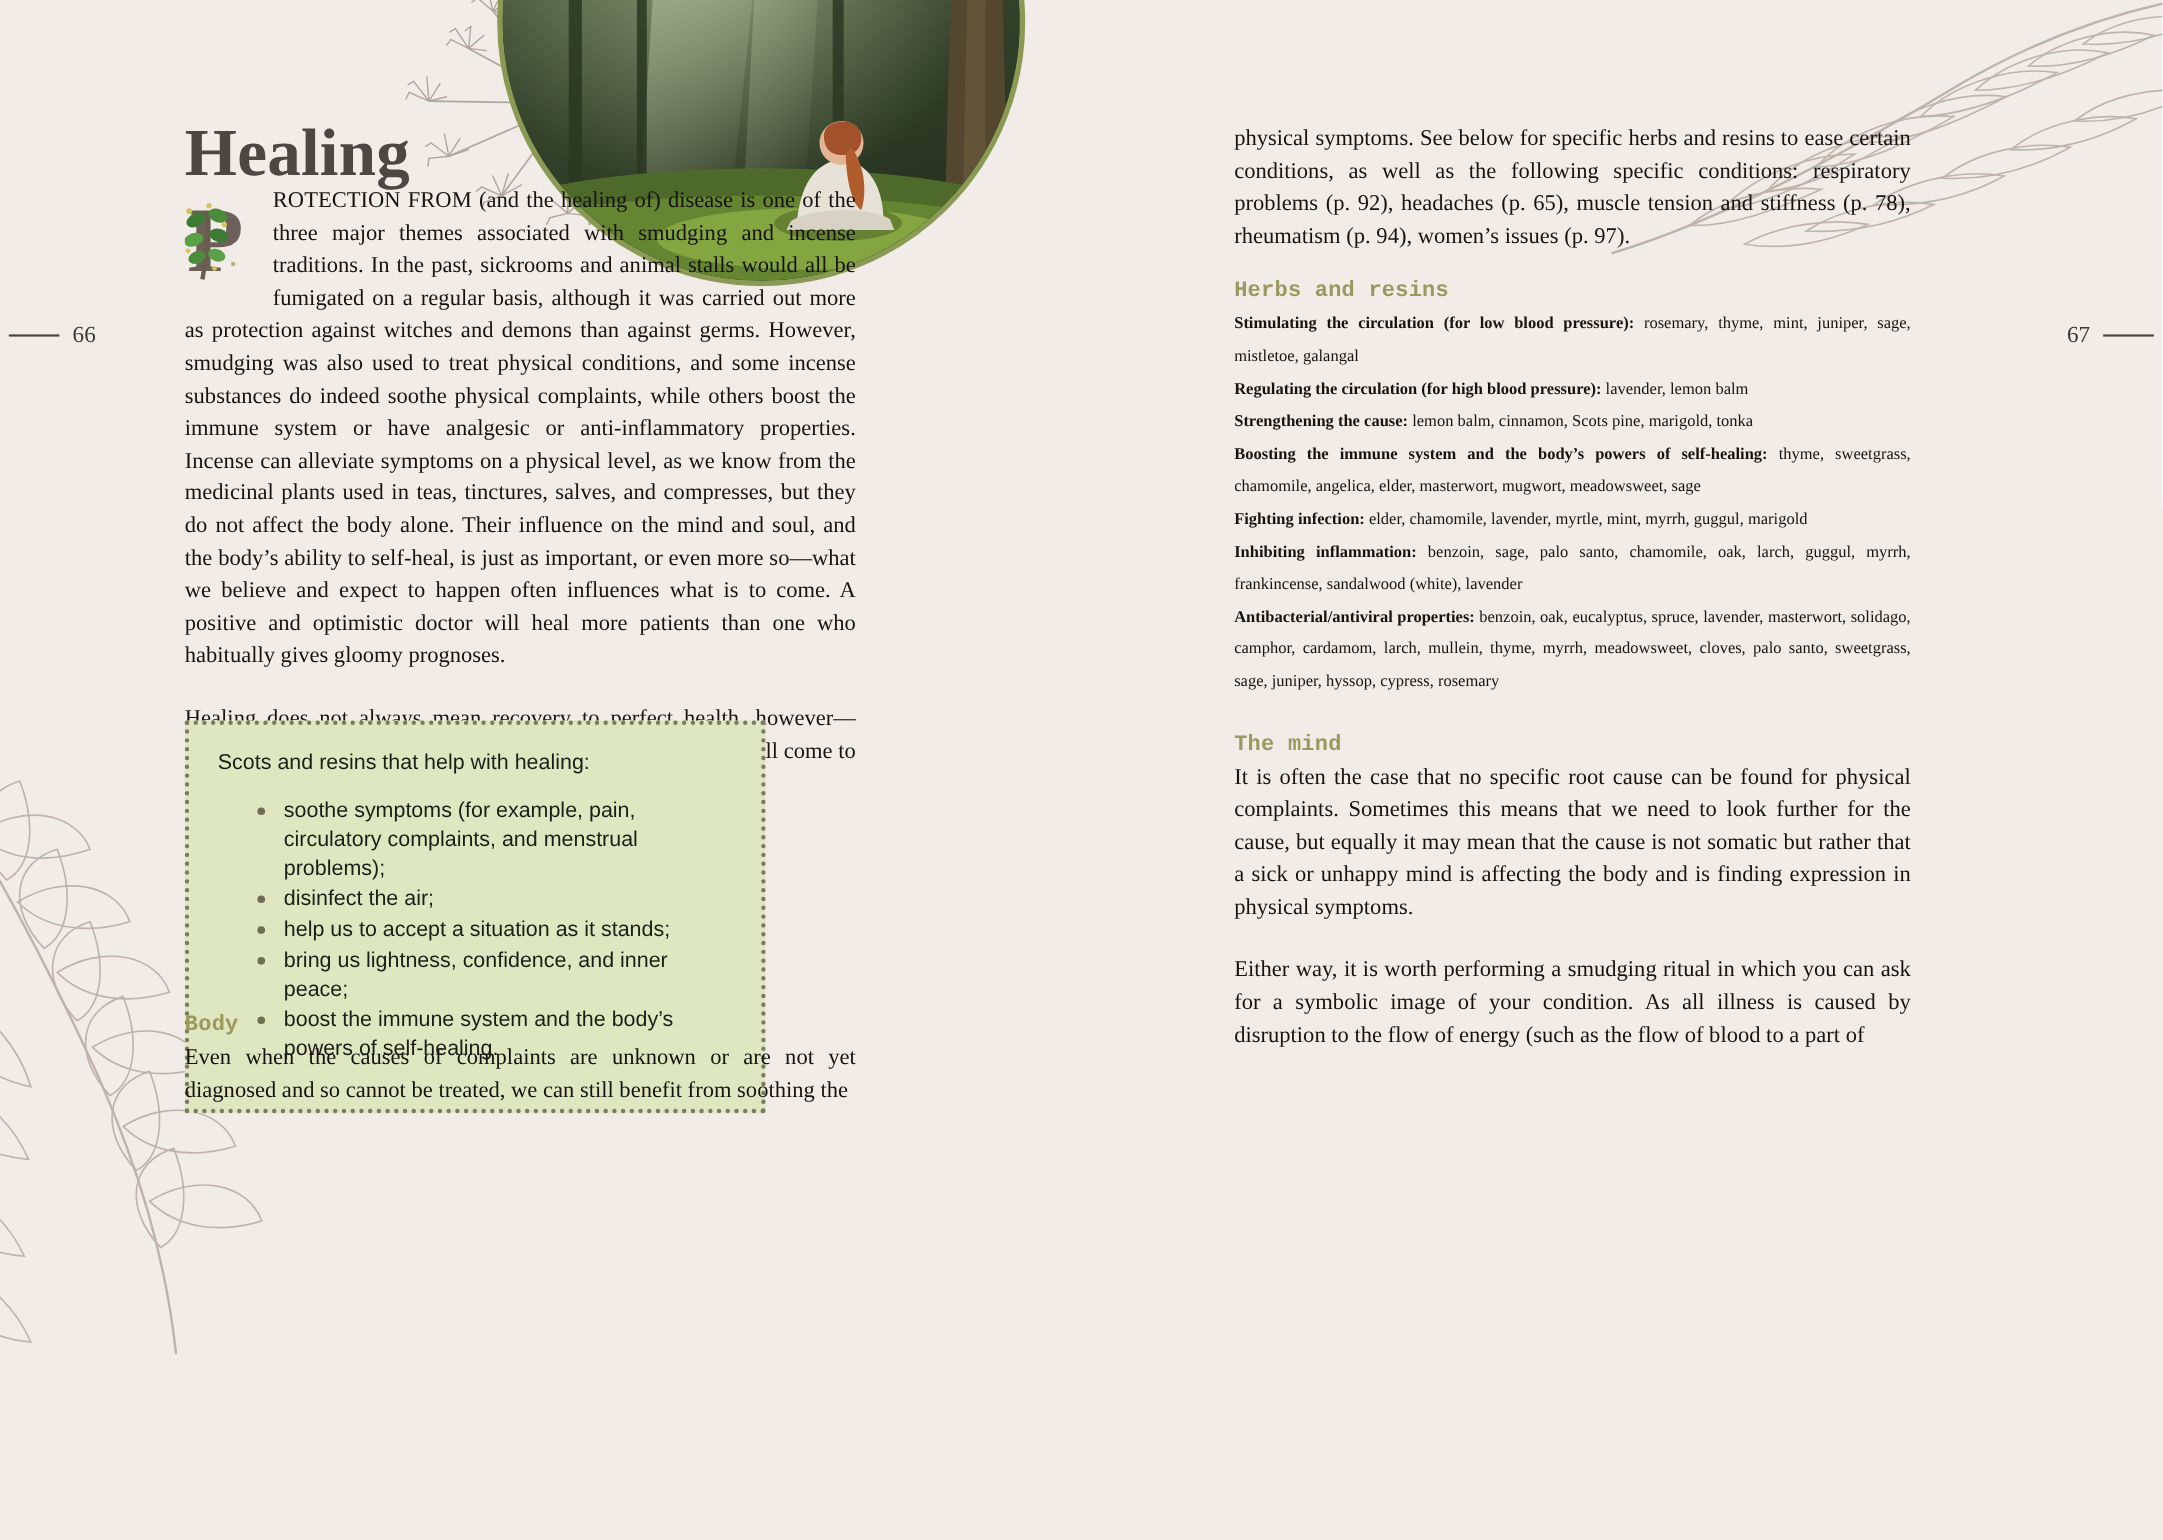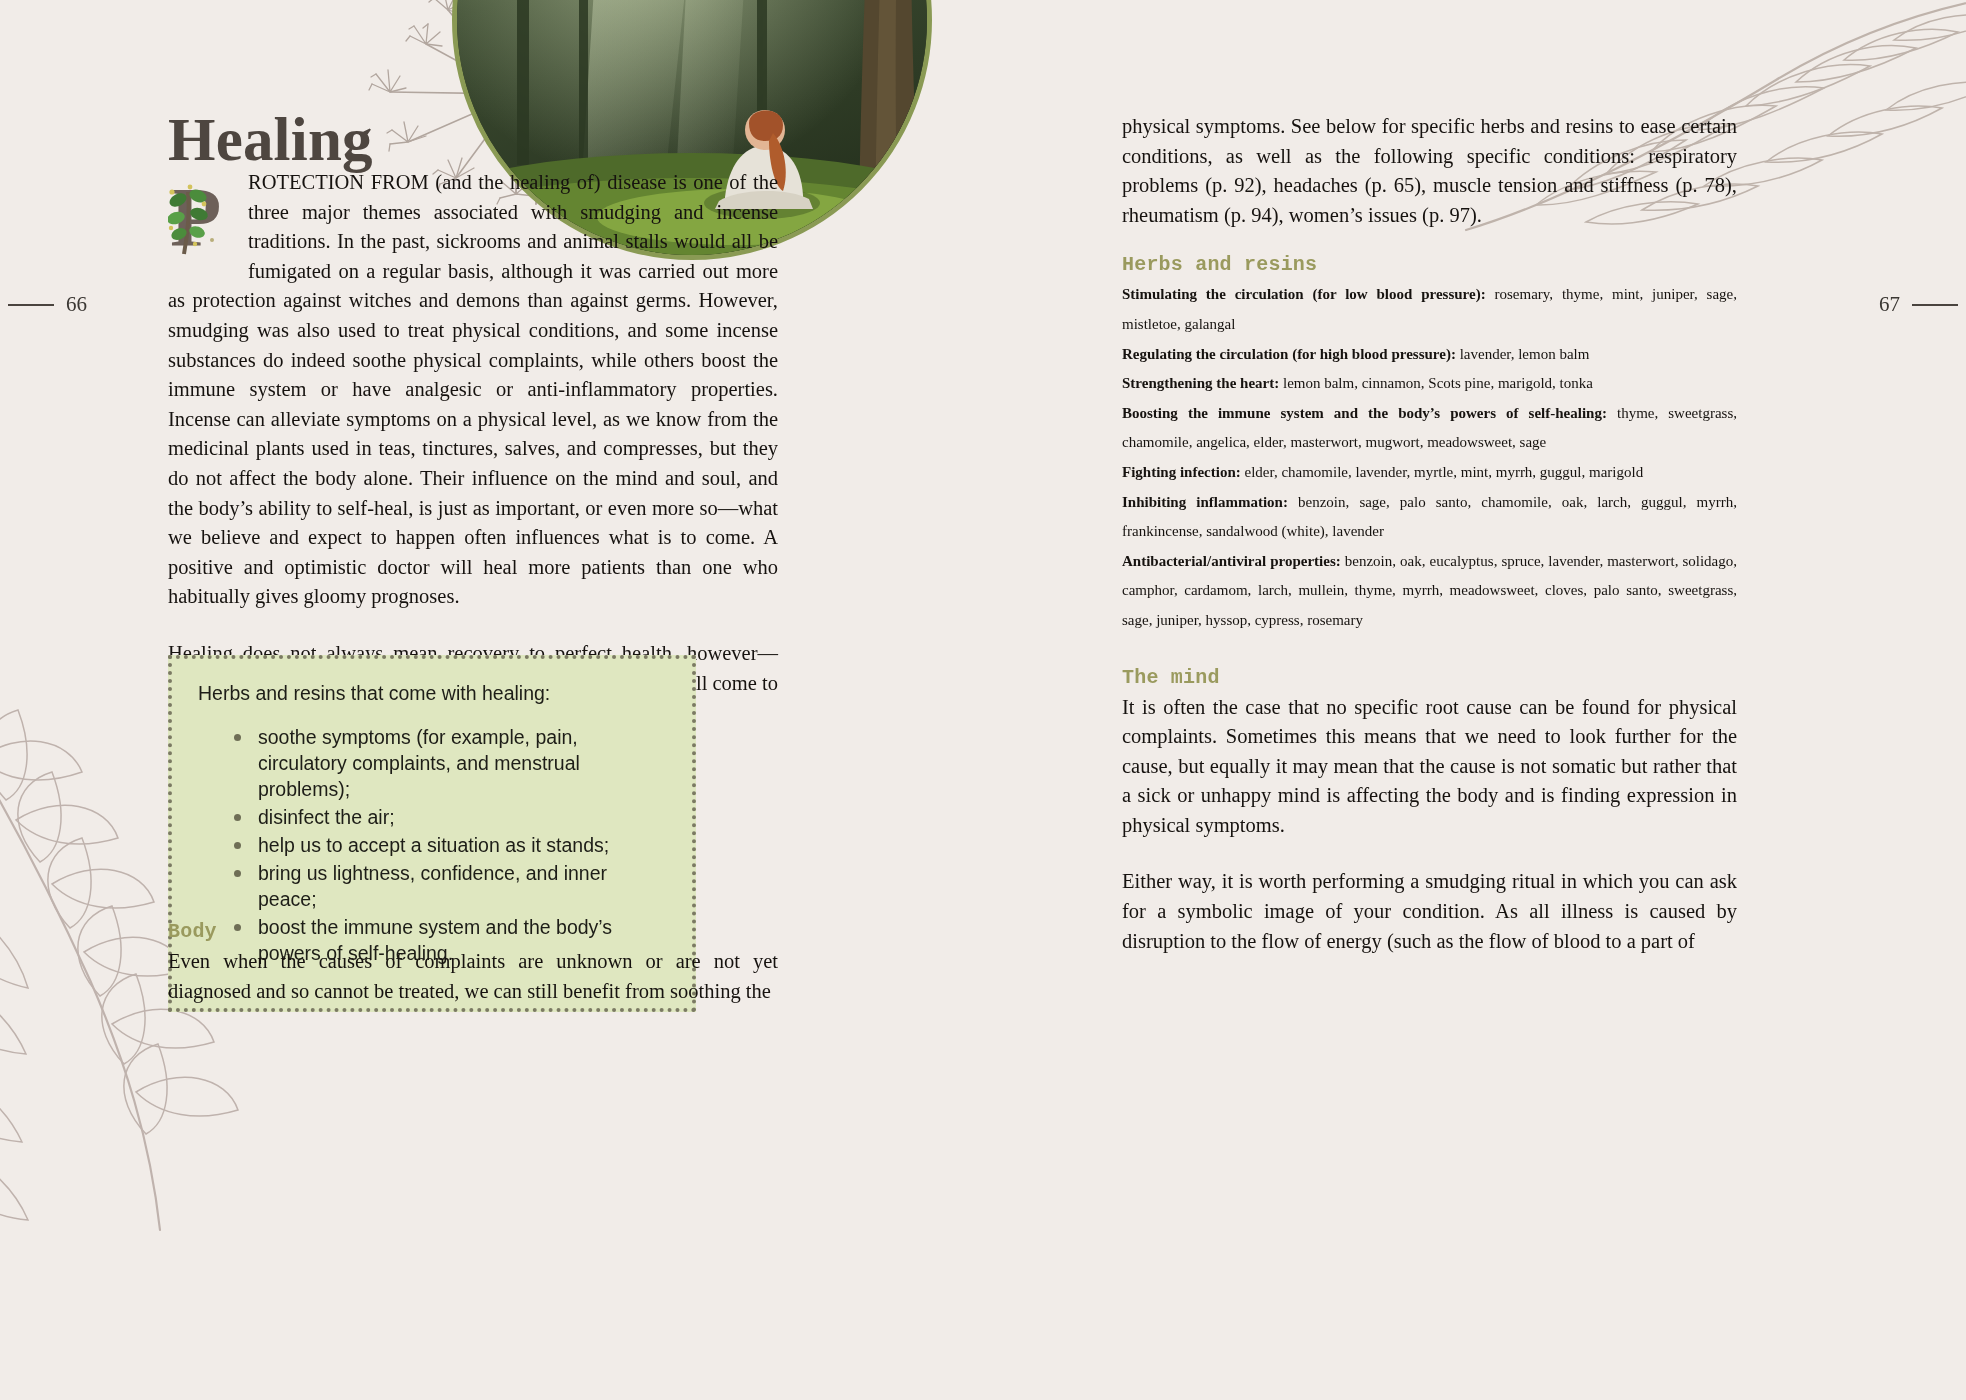--- a/index.html
+++ b/index.html
@@ -376,21 +376,21 @@
           <circle cx="27" cy="70" r="2.2" fill="#d3c35c"></circle>
           <circle cx="44" cy="66" r="2" fill="#b9ae7a"></circle>
         </g>
       </svg>
       <span>ROTECTION FROM (and the healing of) disease is one of the three major themes associated with smudging and incense traditions. In the past, sickrooms and animal stalls would all be fumigated on a regular basis, although it was carried out more as protection against witches and demons than against germs. However, smudging was also used to treat physical conditions, and some incense substances do indeed soothe physical complaints, while others boost the immune system or have analgesic or anti-inflammatory properties. Incense can alleviate symptoms on a physical level, as we know from the medicinal plants used in teas, tinctures, salves, and compresses, but they do not affect the body alone. Their influence on the mind and soul, and the body’s ability to self-heal, is just as important, or even more so—what we believe and expect to happen often influences what is to come. A positive and optimistic doctor will heal more patients than one who habitually gives gloomy prognoses.</span>
     </p>
     <p class="body">Healing does not always mean recovery to perfect health, however—those who are at peace with what is, what has been, and what will come to pass have equally been healed.</p>
   </div>
 
   <div class="callout">
-    <p class="callout-lead">Herbs and resins that come with healing:</p>
+    <p class="callout-lead">Scots and resins that help with healing:</p>
     <ul>
       <li><span class="bullet"></span><span>soothe symptoms (for example, pain, circulatory complaints, and menstrual problems);</span></li>
       <li><span class="bullet"></span><span>disinfect the air;</span></li>
       <li><span class="bullet"></span><span>help us to accept a situation as it stands;</span></li>
       <li><span class="bullet"></span><span>bring us lightness, confidence, and inner peace;</span></li>
       <li><span class="bullet"></span><span>boost the immune system and the body’s powers of self-healing.</span></li>
     </ul>
   </div>
 
   <div class="col col-left" style="top:920px;">
@@ -399,21 +399,21 @@
   </div>
 
   <div class="col col-right" style="top:112px;">
     <p class="body">physical symptoms. See below for specific herbs and resins to ease certain conditions, as well as the following specific conditions: respiratory problems (p. 92), headaches (p. 65), muscle tension and stiffness (p. 78), rheumatism (p. 94), women’s issues (p. 97).</p>
 
     <h2 class="sec-heading" style="margin-top:-4px;">Herbs and resins</h2>
 
     <div class="herb-list">
       <p class="herb-entry"><b>Stimulating the circulation (for low blood pressure):</b><span> rosemary, thyme, mint, juniper, sage, mistletoe, galangal</span></p>
       <p class="herb-entry"><b>Regulating the circulation (for high blood pressure):</b><span> lavender, lemon balm</span></p>
-      <p class="herb-entry"><b>Strengthening the heart:</b><span> lemon balm, cinnamon, Scots pine, marigold, tonka</span></p>
+      <p class="herb-entry"><b>Strengthening the cause:</b><span> lemon balm, cinnamon, Scots pine, marigold, tonka</span></p>
       <p class="herb-entry"><b>Boosting the immune system and the body’s powers of self-healing:</b><span> thyme, sweetgrass, chamomile, angelica, elder, masterwort, mugwort, meadowsweet, sage</span></p>
       <p class="herb-entry"><b>Fighting infection:</b><span> elder, chamomile, lavender, myrtle, mint, myrrh, guggul, marigold</span></p>
       <p class="herb-entry"><b>Inhibiting inflammation:</b><span> benzoin, sage, palo santo, chamomile, oak, larch, guggul, myrrh, frankincense, sandalwood (white), lavender</span></p>
       <p class="herb-entry"><b>Antibacterial/antiviral properties:</b><span> benzoin, oak, eucalyptus, spruce, lavender, masterwort, solidago, camphor, cardamom, larch, mullein, thyme, myrrh, meadowsweet, cloves, palo santo, sweetgrass, sage, juniper, hyssop, cypress, rosemary</span></p>
     </div>
 
     <div class="spacer-md"></div>
 
     <h2 class="sec-heading">The mind</h2>
     <p class="body">It is often the case that no specific root cause can be found for physical complaints. Sometimes this means that we need to look further for the cause, but equally it may mean that the cause is not somatic but rather that a sick or unhappy mind is affecting the body and is finding expression in physical symptoms.</p>

